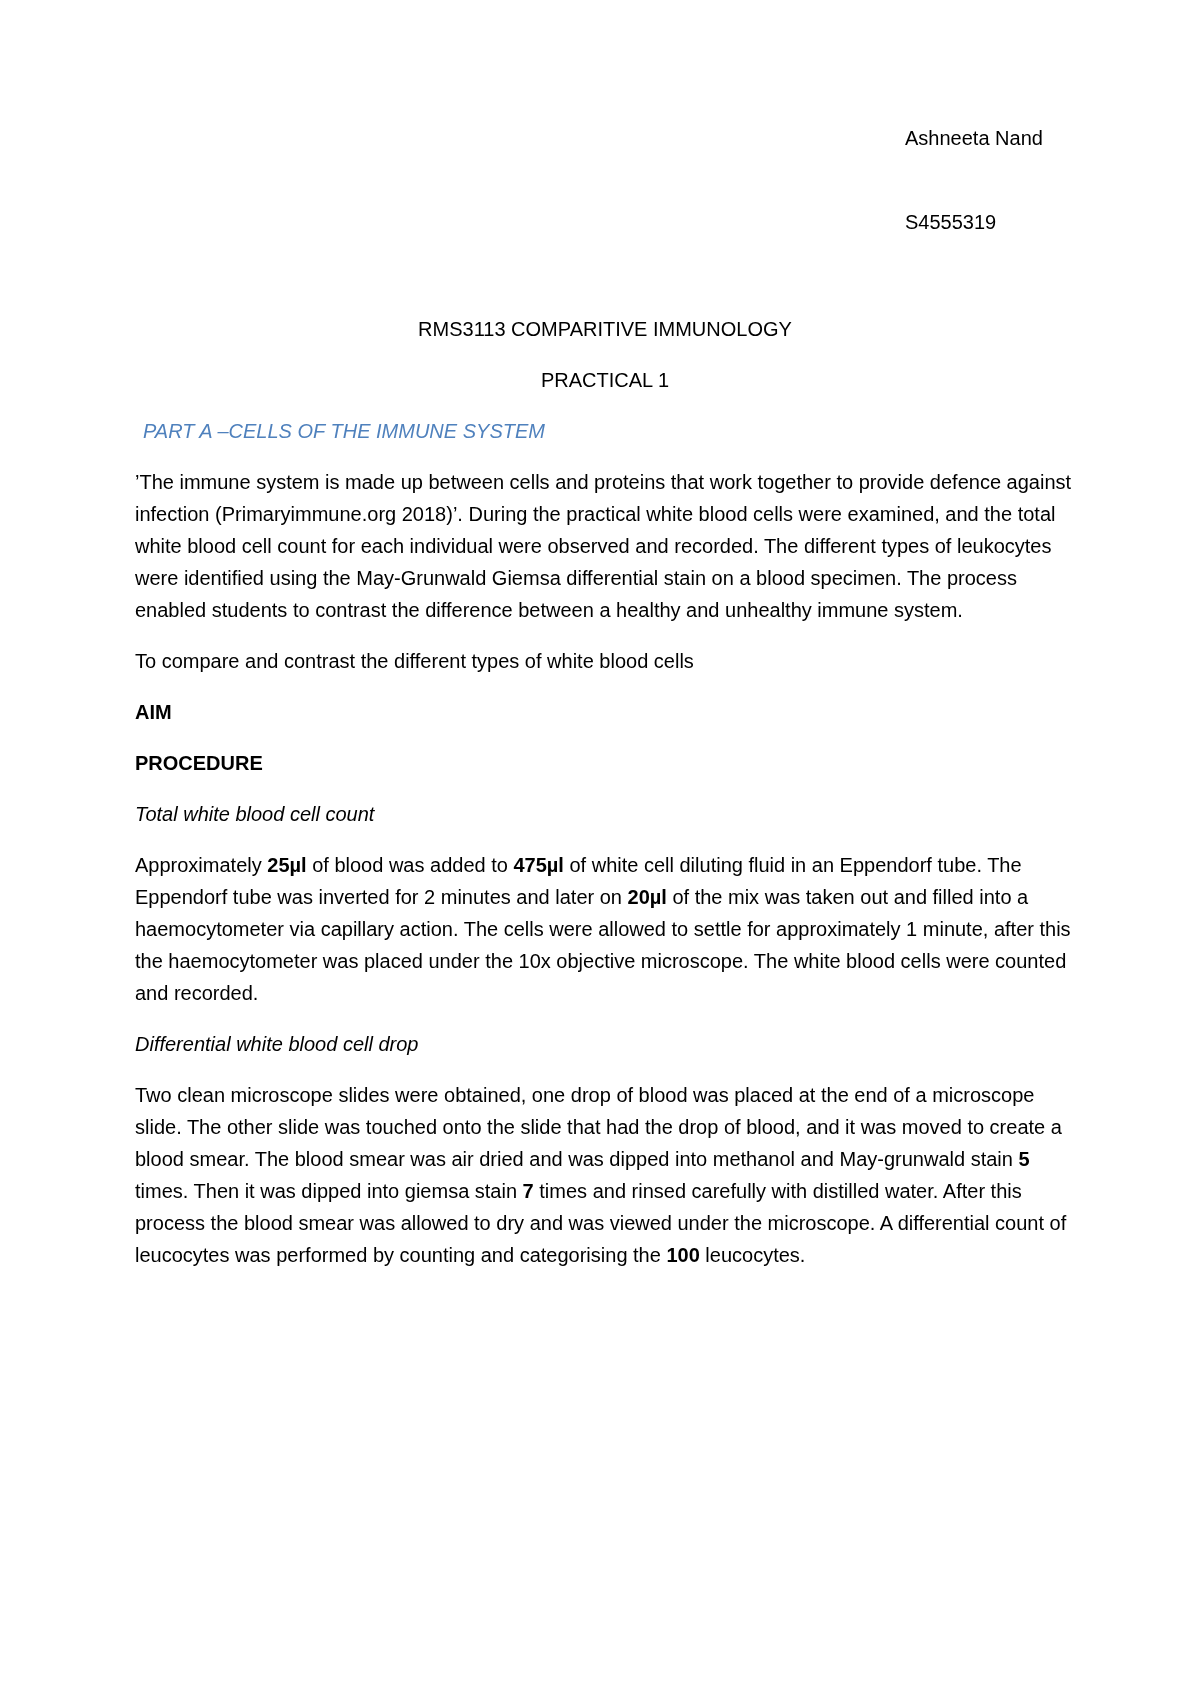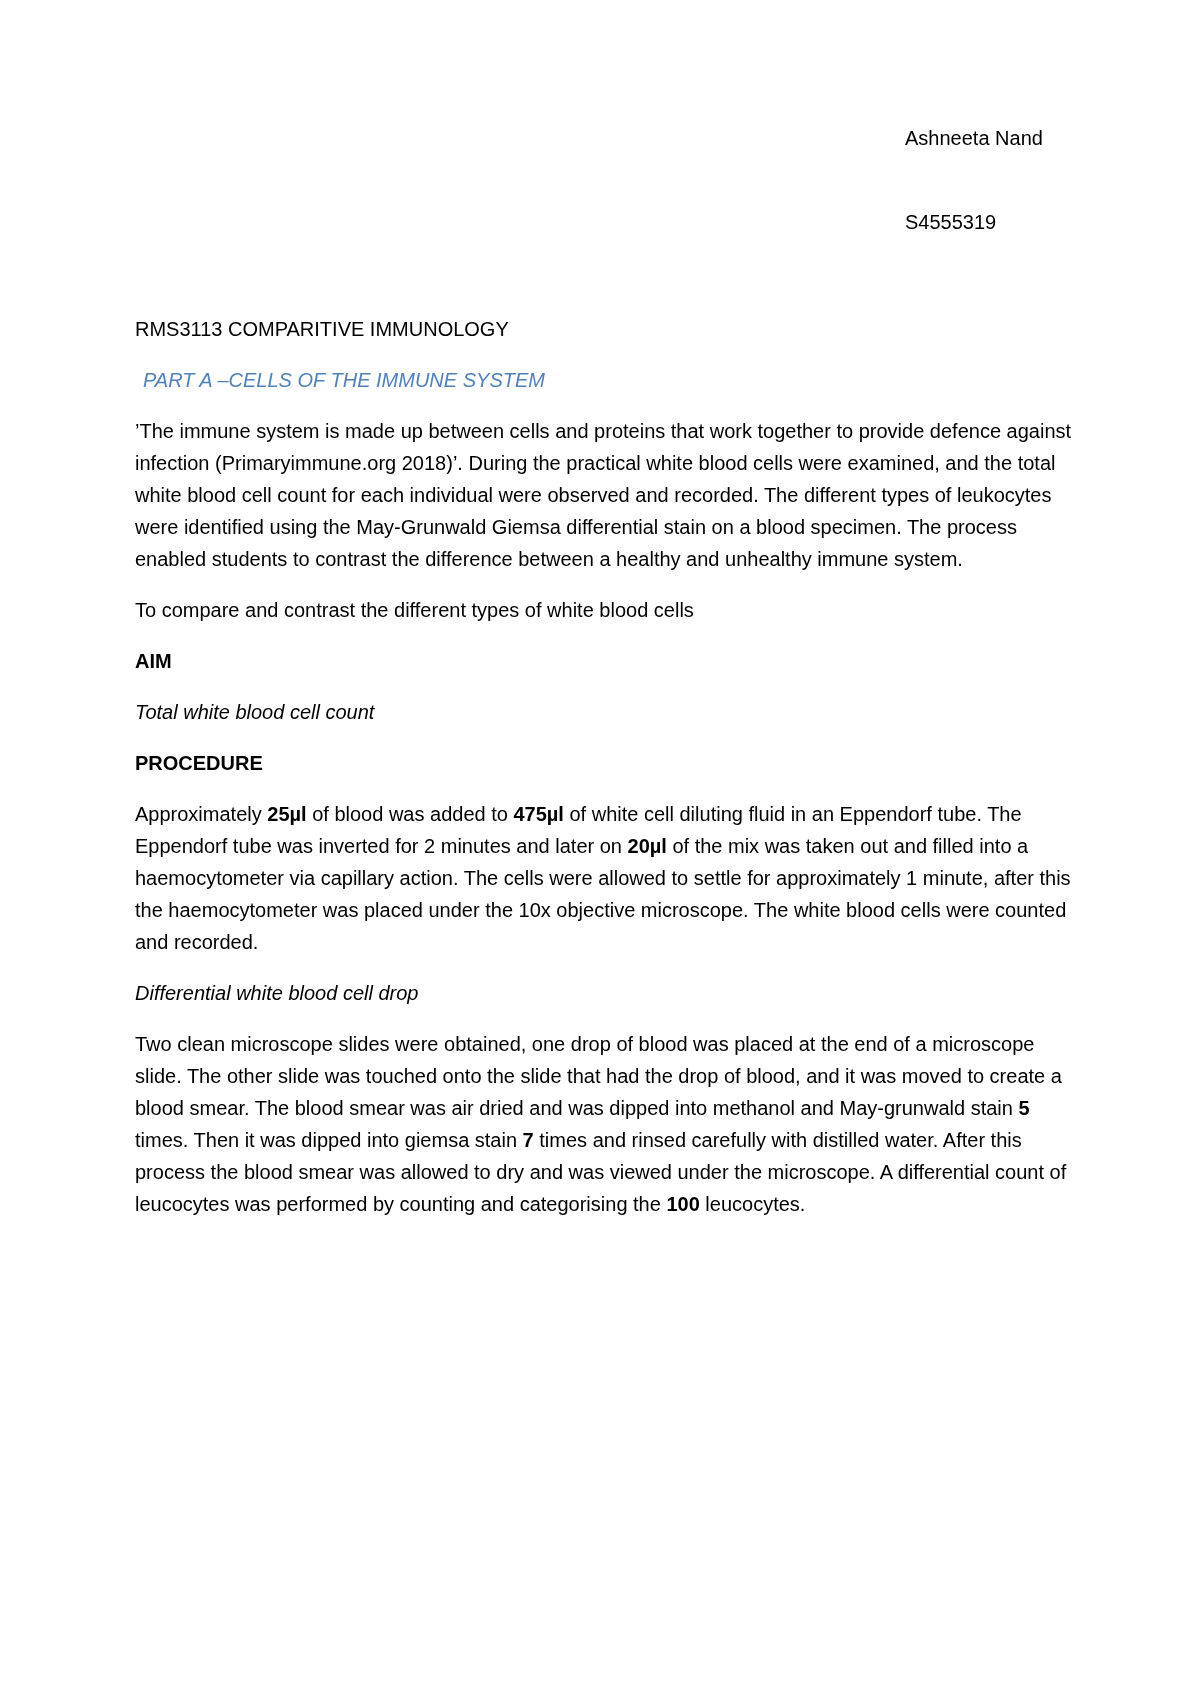--- a/index.html
+++ b/index.html
@@ -23,52 +23,53 @@
     margin: 0 0 19px 0;
     line-height: 32px;
     white-space: pre-wrap;
   }
   .author-block {
     margin-left: 770px;
     margin-bottom: 21px;
     line-height: 28px;
   }
   .author-block div { line-height: 28px; }
-  .centered { }
+  .centered { text-align: center; }
   .section-heading { font-weight: bold; }
   .sub-heading { font-style: italic; }
   .part-heading { font-style: italic; }
   b { font-weight: bold; }
 </style>
 </head>
 <body>
 
 <div class="page">
   <div class="content">
 
     <div class="author-block para">
       <div>Ashneeta Nand</div>
       <div>S4555319</div>
     </div>
 
     <div class="para centered">RMS3113 COMPARITIVE IMMUNOLOGY</div>
 
+    <div class="para centered">PRACTICAL 1</div>
 
     <div class="para part-heading" style="color: rgb(79, 129, 189); margin-left: 8px;">PART A –CELLS OF THE IMMUNE SYSTEM</div>
 
 
     <div class="para"><span>’The immune system is made up between cells and proteins that work together to provide defence against infection (Primaryimmune.org 2018)’. During the practical white blood cells were examined, and the total white blood cell count for each individual were observed and recorded. The different types of leukocytes were identified using the May-Grunwald Giemsa differential stain on a blood specimen. The process enabled students to contrast the difference between a healthy and unhealthy immune system.</span></div>
 
     <div class="para"><span>To compare and contrast the different types of white blood cells</span></div>
 
     <div class="para section-heading">AIM</div>
 
+    <div class="para section-heading">PROCEDURE</div>
+
     <div class="para sub-heading">Total white blood cell count</div>
-
-    <div class="para section-heading">PROCEDURE</div>
 
     <div class="para"><span>Approximately </span><b>25µl</b><span> of blood was added to </span><b>475µl</b><span> of white cell diluting fluid in an Eppendorf tube. The Eppendorf tube was inverted for 2 minutes and later on </span><b>20µl</b><span> of the mix was taken out and filled into a haemocytometer via capillary action. The cells were allowed to settle for approximately 1 minute, after this the haemocytometer was placed under the 10x objective microscope. The white blood cells were counted and recorded.</span></div>
 
     <div class="para sub-heading">Differential white blood cell drop</div>
 
     <div class="para"><span>Two clean microscope slides were obtained, one drop of blood was placed at the end of a microscope slide. The other slide was touched onto the slide that had the drop of blood, and it was moved to create a blood smear. The blood smear was air dried and was dipped into methanol and May-grunwald stain </span><b>5</b><span> times. Then it was dipped into giemsa stain </span><b>7</b><span> times and rinsed carefully with distilled water. After this process the blood smear was allowed to dry and was viewed under the microscope. A differential count of leucocytes was performed by counting and categorising the </span><b>100</b><span> leucocytes.</span></div>
 
   </div>
 </div>
 

